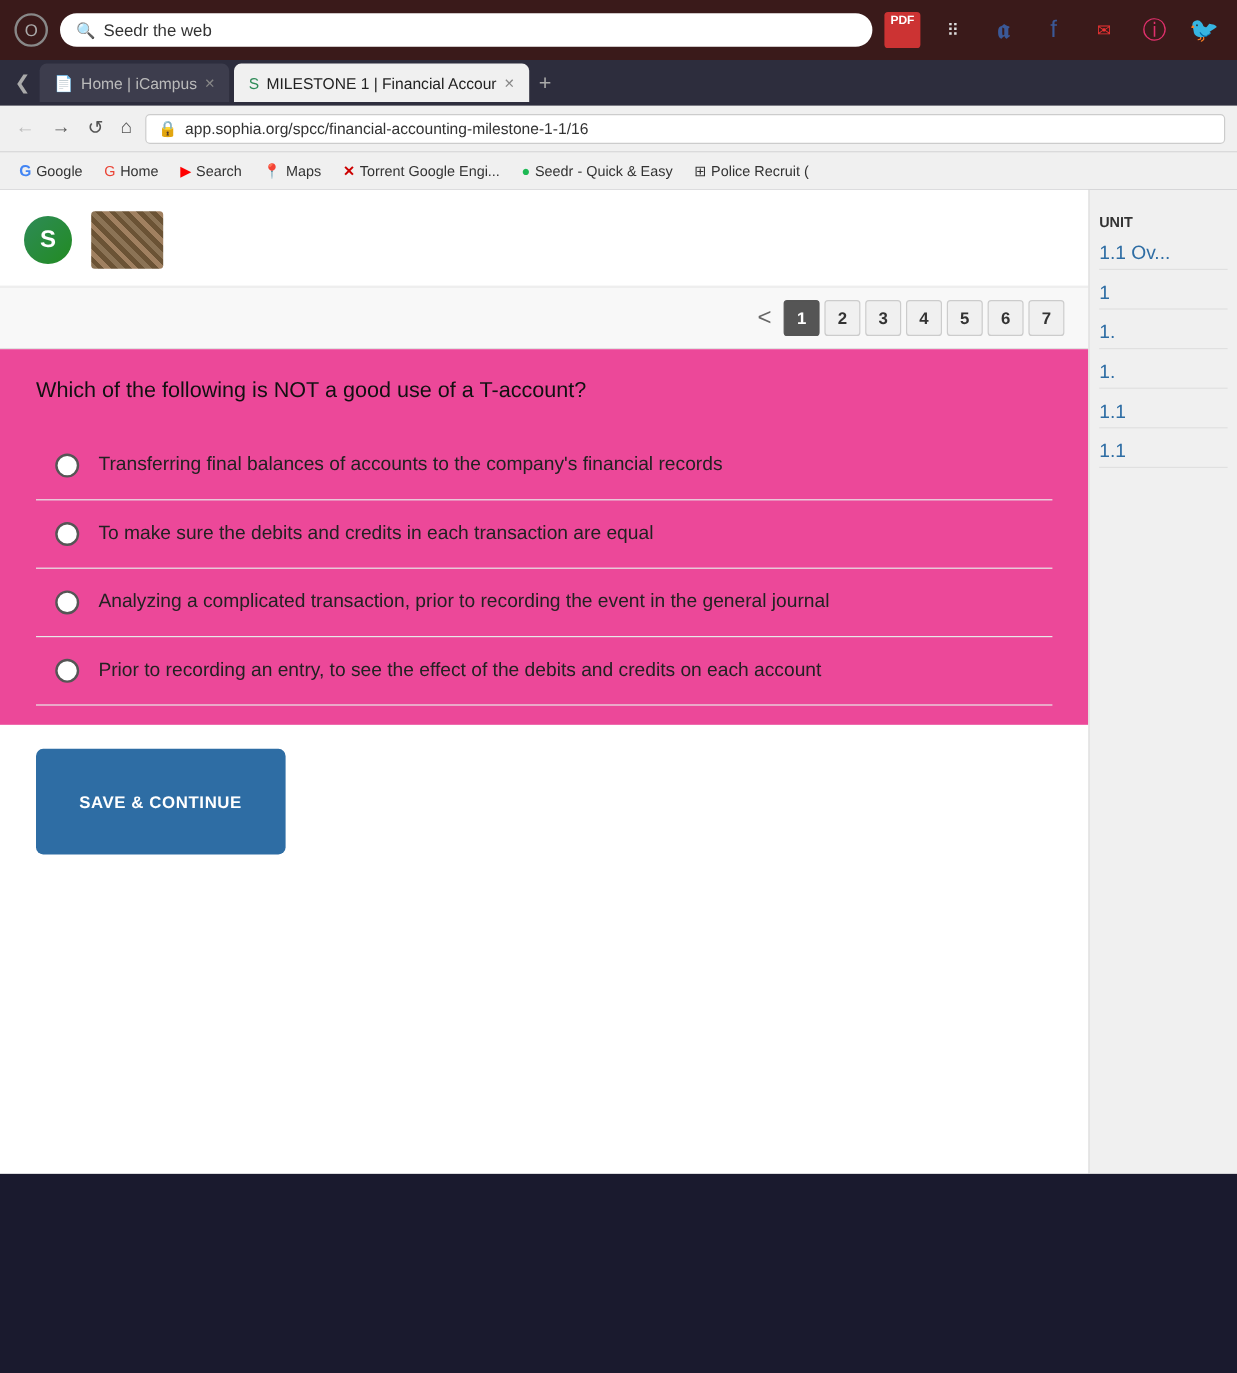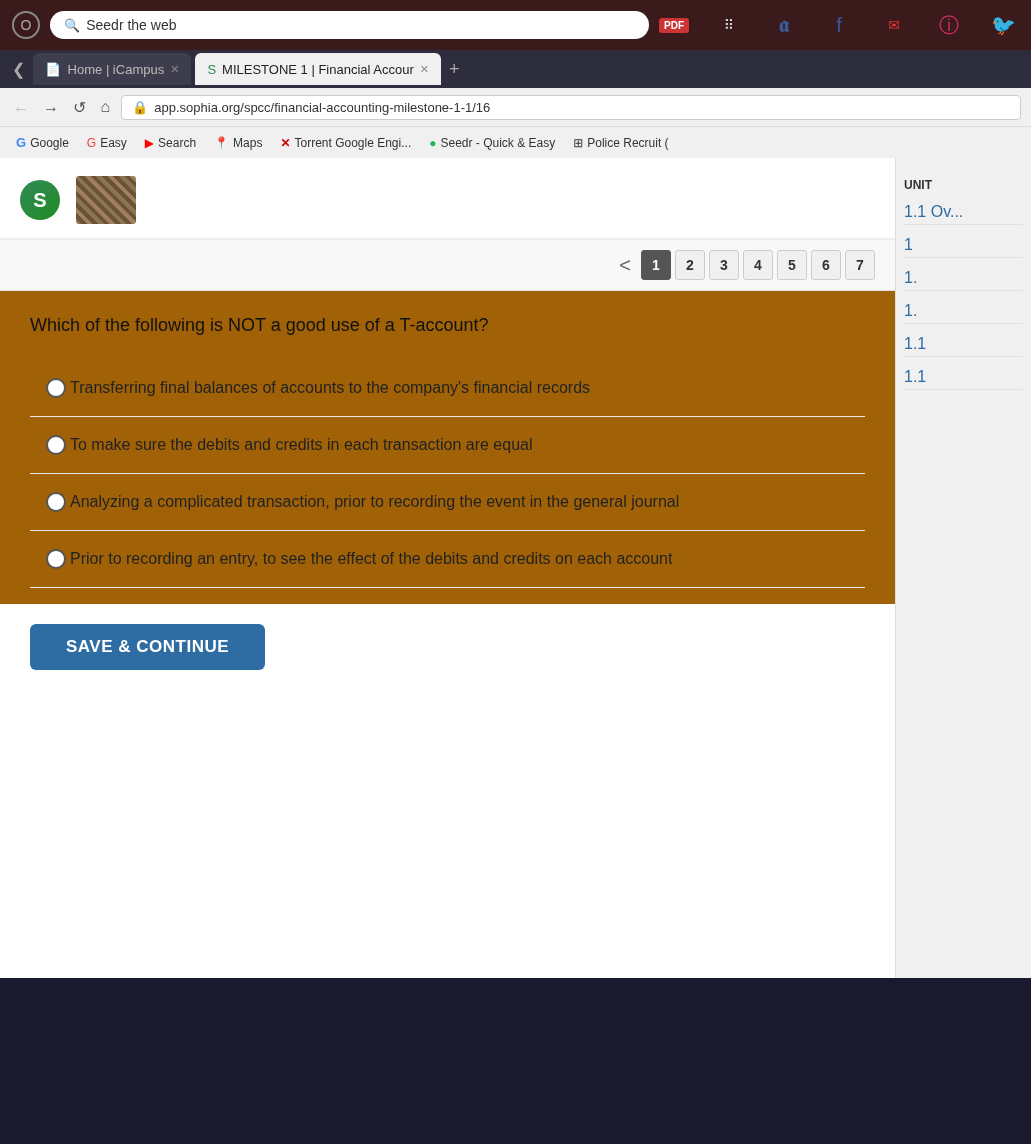--- a/index.html
+++ b/index.html
@@ -27,21 +27,21 @@
       flex: 1;
       background: #fff;
       border-radius: 20px;
       padding: 6px 14px;
       font-size: 14px;
       color: #333;
       display: flex; align-items: center; gap: 6px;
     }
     .search-bar .search-icon-inner { color: #888; font-size: 13px; }
     .toolbar-icons {
-      display: flex; align-items: center; gap: 25px; color: #fff;
+      display: flex; gap: 12px; color: #fff;
     }
     .toolbar-icon {
       width: 30px; height: 30px;
       display: flex; align-items: center; justify-content: center;
       font-size: 14px; color: #ddd; cursor: pointer;
     }
     .pdf-icon { background: #cc3333; color: white; font-size: 10px; padding: 2px 5px; border-radius: 3px; font-weight: bold; }
     .social-icon { font-size: 20px; }
     .fa-blue { color: #3b5998; }
     .fa-pink { color: #e1306c; }
@@ -186,34 +186,34 @@
       border-radius: 3px;
       display: flex; align-items: center; justify-content: center;
       font-size: 14px; font-weight: bold; cursor: pointer;
       background: #f0f0f0; color: #333;
     }
     .q-nav-btn.active { background: #555; color: #fff; border-color: #555; }
 
     
     .question-area {
       padding: 24px 30px 16px 30px;
-      background: #a16207;
+      background: #ec4899;
     }
     .question-text {
       font-size: 18px;
       color: #111;
       font-weight: 500;
       margin-bottom: 24px;
     }
 
     
     .answer-option {
       display: flex;
       align-items: flex-start;
-      gap: 4px;
+      gap: 16px;
       padding: 16px 16px;
       border-bottom: 1px solid #e8e8e8;
       cursor: pointer;
     }
     .radio-circle {
       width: 20px; height: 20px;
       border-radius: 50%;
       border: 2px solid #555;
       flex-shrink: 0;
       margin-top: 2px;
@@ -225,32 +225,32 @@
       line-height: 1.5;
     }
 
     
     .save-btn-area {
       padding: 20px 30px;
     }
     .save-btn {
       background: #2e6da4;
       color: white;
-      font-size: 17px;
+      font-size: 14px;
       font-weight: bold;
-      padding: 13px 36px;
+      padding: 36px 36px;
       border: none;
       border-radius: 6px;
       cursor: pointer;
       letter-spacing: 0.5px;
     }
 
     
     .right-sidebar {
-      width: 136px;
+      width: 124px;
       background: #f0f0f0;
       border-left: 1px solid #ddd;
       padding: 10px 8px;
       display: flex;
       flex-direction: column;
       gap: 8px;
     }
     .sidebar-section-title {
       font-size: 12px;
       font-weight: bold;
@@ -316,21 +316,21 @@
     </div>
   </div>
 
   <div class="bookmarks-bar">
     <div class="bookmark-item">
       <span class="bm-g">G</span>
       <span>Google</span>
     </div>
     <div class="bookmark-item">
       <span class="bm-gmail">G</span>
-      <span>Easy</span>
+      <span>Home</span>
     </div>
     <div class="bookmark-item">
       <span class="bm-yt">▶</span>
       <span>Search</span>
     </div>
     <div class="bookmark-item">
       <span>📍</span>
       <span>Maps</span>
     </div>
     <div class="bookmark-item">

